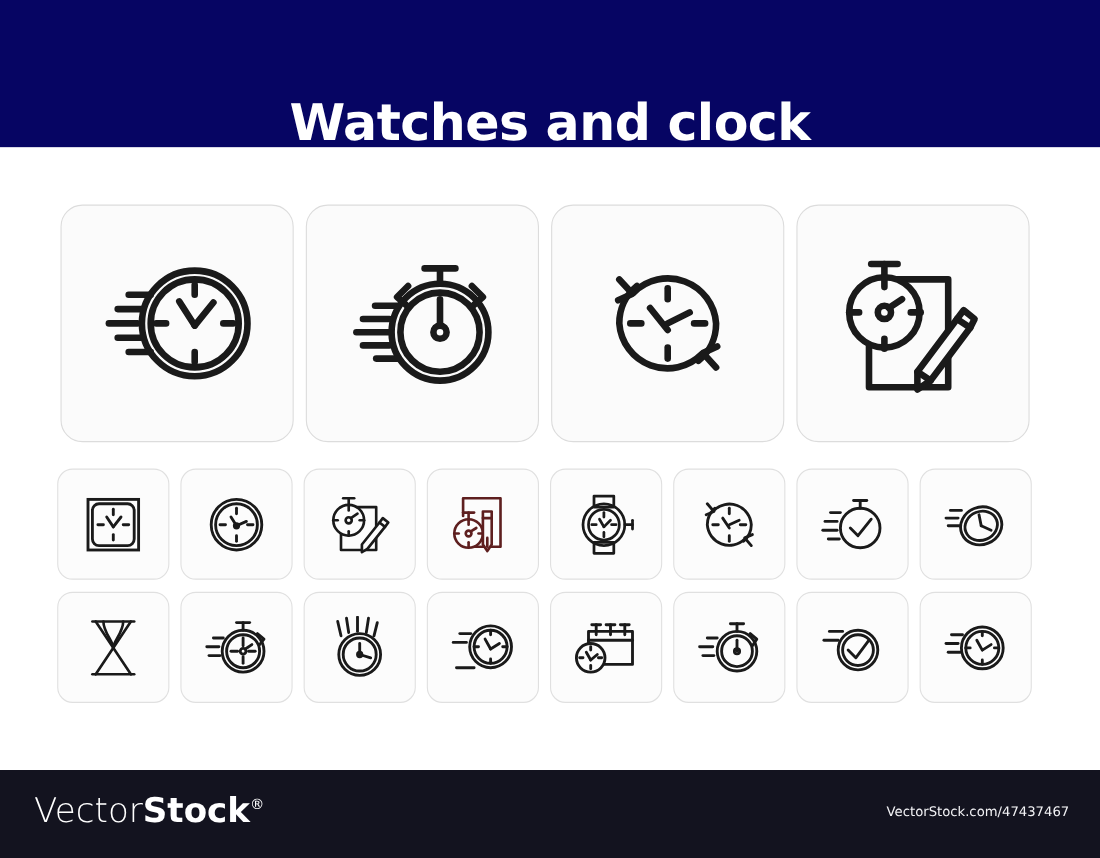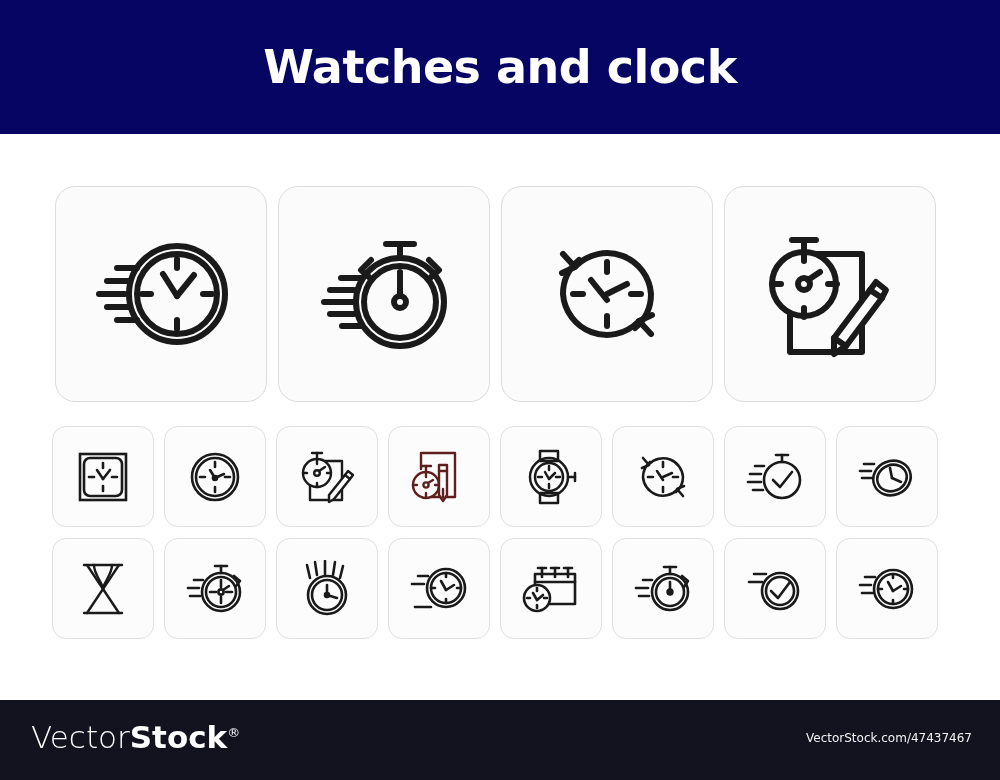--- a/index.html
+++ b/index.html
@@ -17,21 +17,21 @@
 
   
   #header-banner {
     position: absolute;
     left: 0;
     top: 0;
     width: 1000px;
     height: 134px;
     background: #060563;
     display: flex;
-    align-items: center;
+    align-items: flex-end;
     justify-content: center;
   }
   #header-title {
     color: #ffffff;
     font-family: "DejaVu Sans", sans-serif;
     font-size: 46px;
     font-weight: bold;
     letter-spacing: -0.5px;
     line-height: 1;
     white-space: nowrap;

